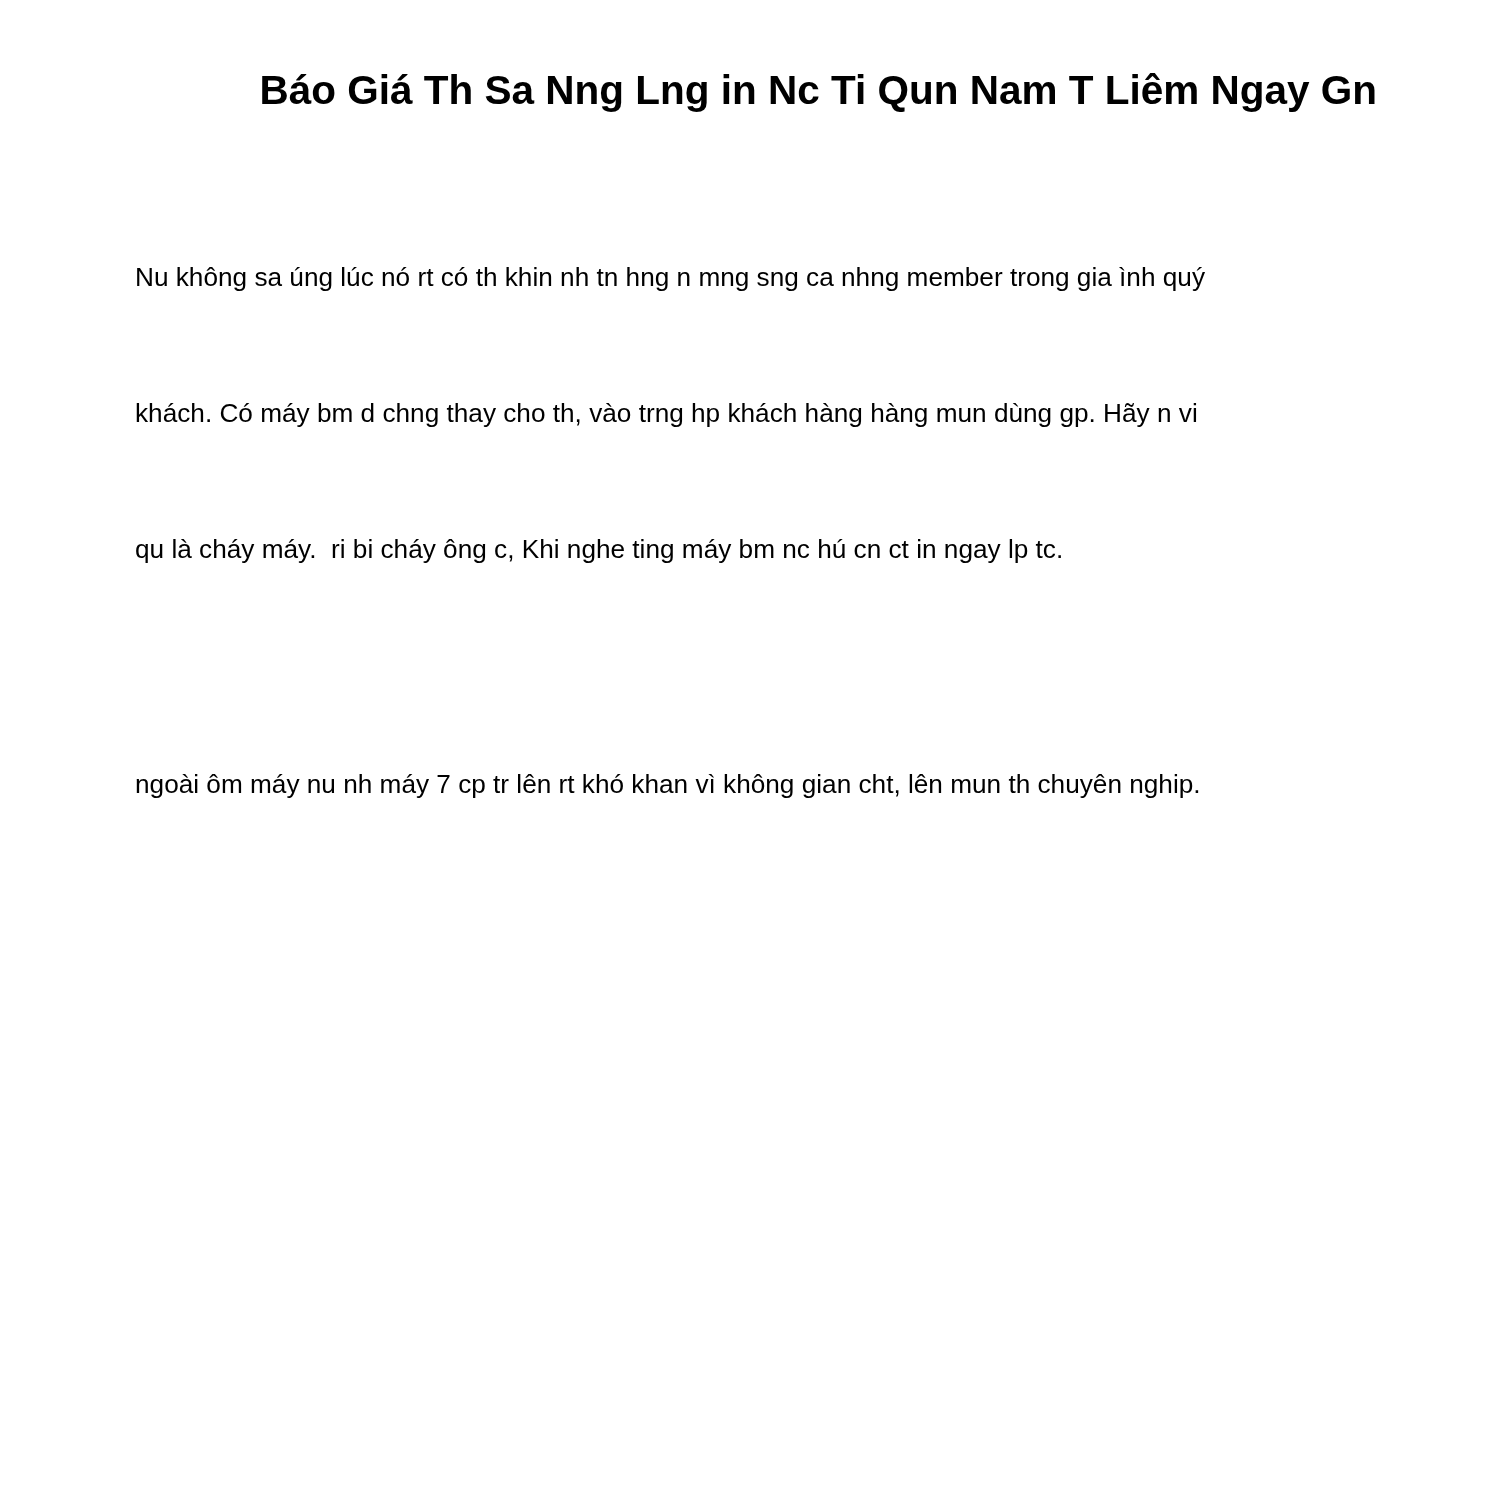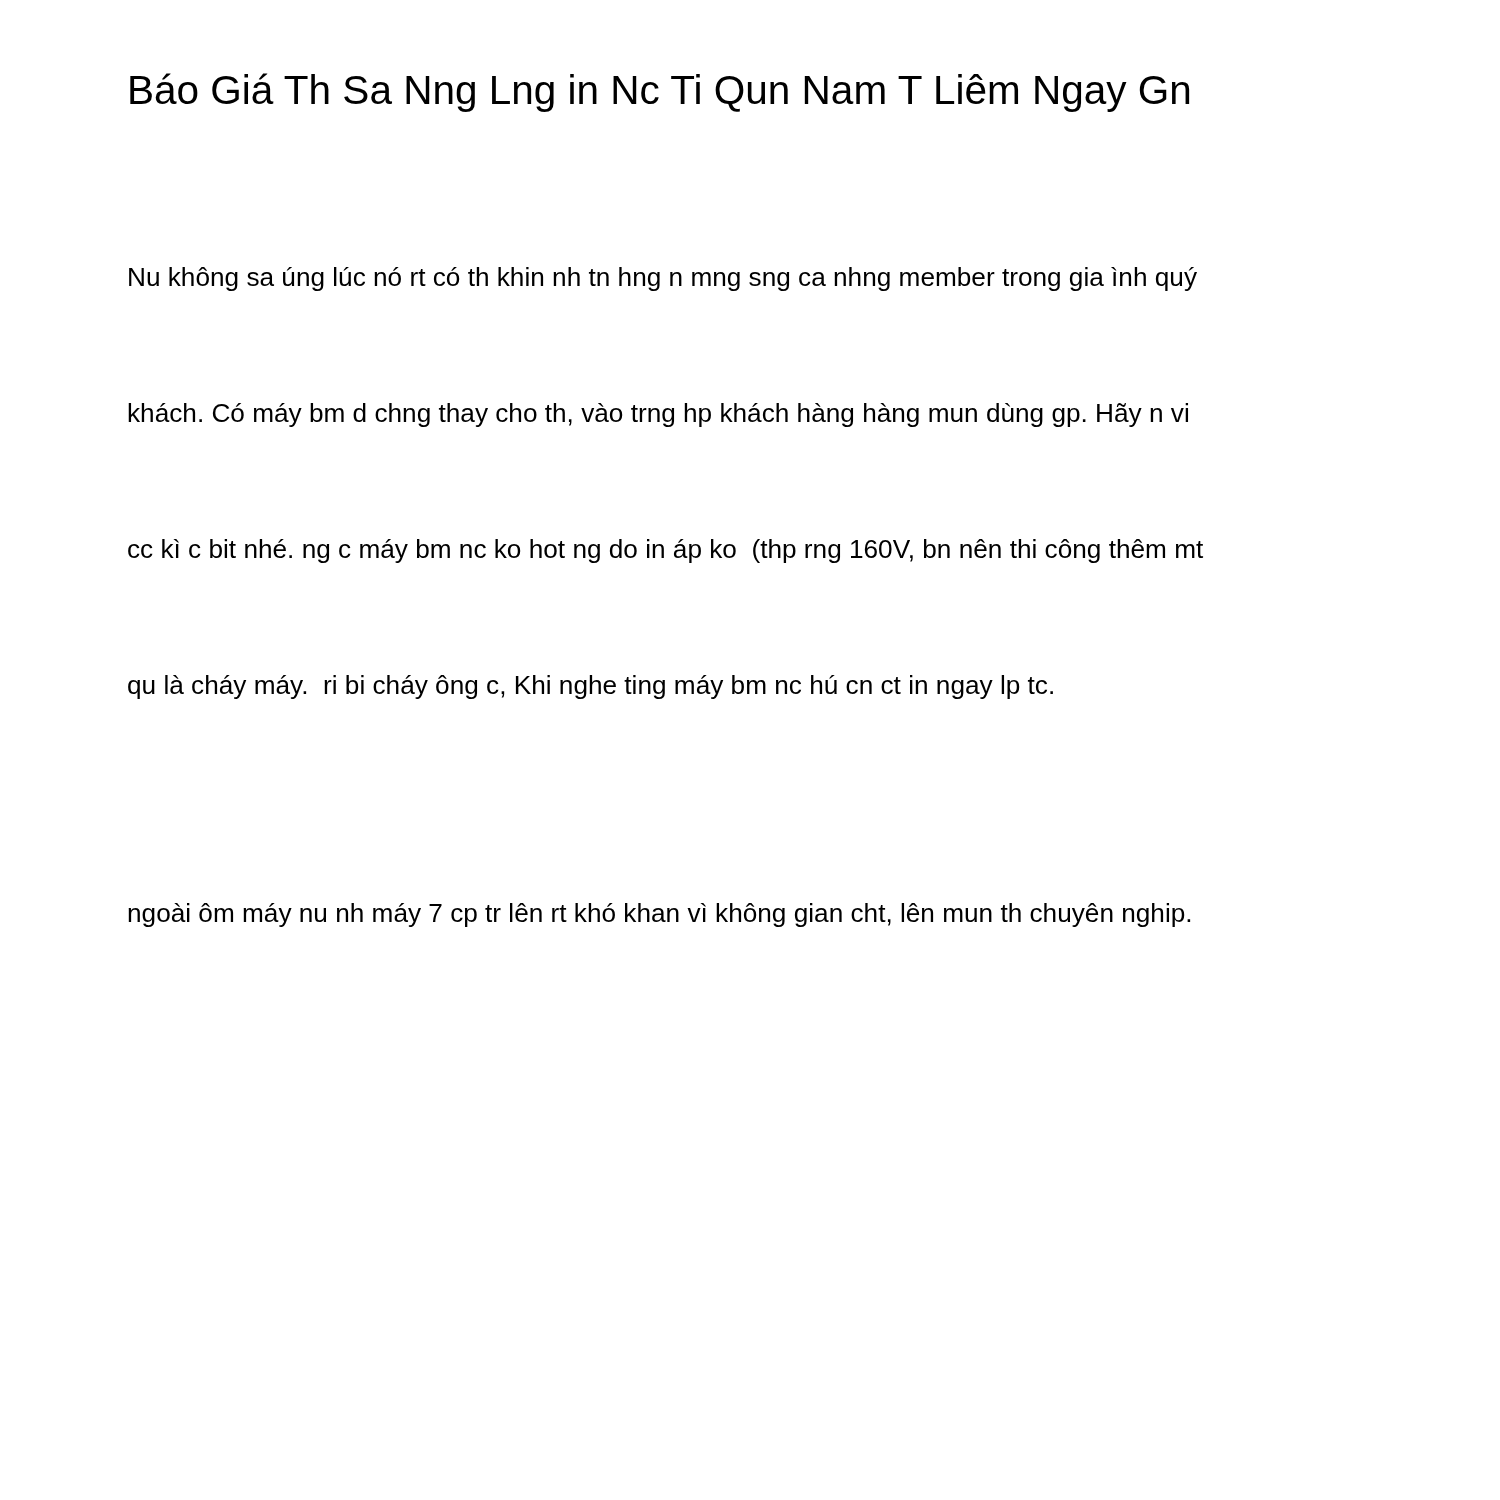--- a/index.html
+++ b/index.html
@@ -17,51 +17,51 @@
     }
     .page {
       position: absolute;
       left: 127px;
       top: 68px;
       width: 1250px;
     }
     .doc-title {
       font-size: 40.5px;
       line-height: 44px;
-      font-weight: normal;
+      font-weight: bold;
       margin: 0;
       letter-spacing: 0px;
+      text-align: right;
     }
     .doc-body {
       margin-top: 52px;
     }
     .para {
       font-size: 26.2px;
       line-height: 45.4px;
-      margin: 0;
+      margin: 8px;
       white-space: pre-wrap;
     }
     .line {
       display: block;
       white-space: pre;
     }
   </style>
 </head>
 <body>
 
 <div class="page">
   <h1 class="doc-title">
     <span class="line">Báo Giá Th Sa Nng Lng in Nc Ti Qun Nam T Liêm Ngay Gn</span>
   </h1>
 
   <div class="doc-body">
     <p class="para">
       <span class="line">Nu không sa úng lúc nó rt có th khin nh tn hng n mng sng ca nhng member trong gia ình quý</span>
       <span class="line">khách. Có máy bm d chng thay cho th, vào trng hp khách hàng hàng mun dùng gp. Hãy n vi</span>
-      <span class="line">cc kì c bit nhé. ng c máy bm nc ko hot ng do in áp ko  (thp rng 160V, bn nên thi công thêm mt</span>
       <span class="line">qu là cháy máy.  ri bi cháy ông c, Khi nghe ting máy bm nc hú cn ct in ngay lp tc.</span>
     </p>
     <p class="para">
       <span class="line">ngoài ôm máy nu nh máy 7 cp tr lên rt khó khan vì không gian cht, lên mun th chuyên nghip.</span>
       
       
       
     </p>
 
   </div>

